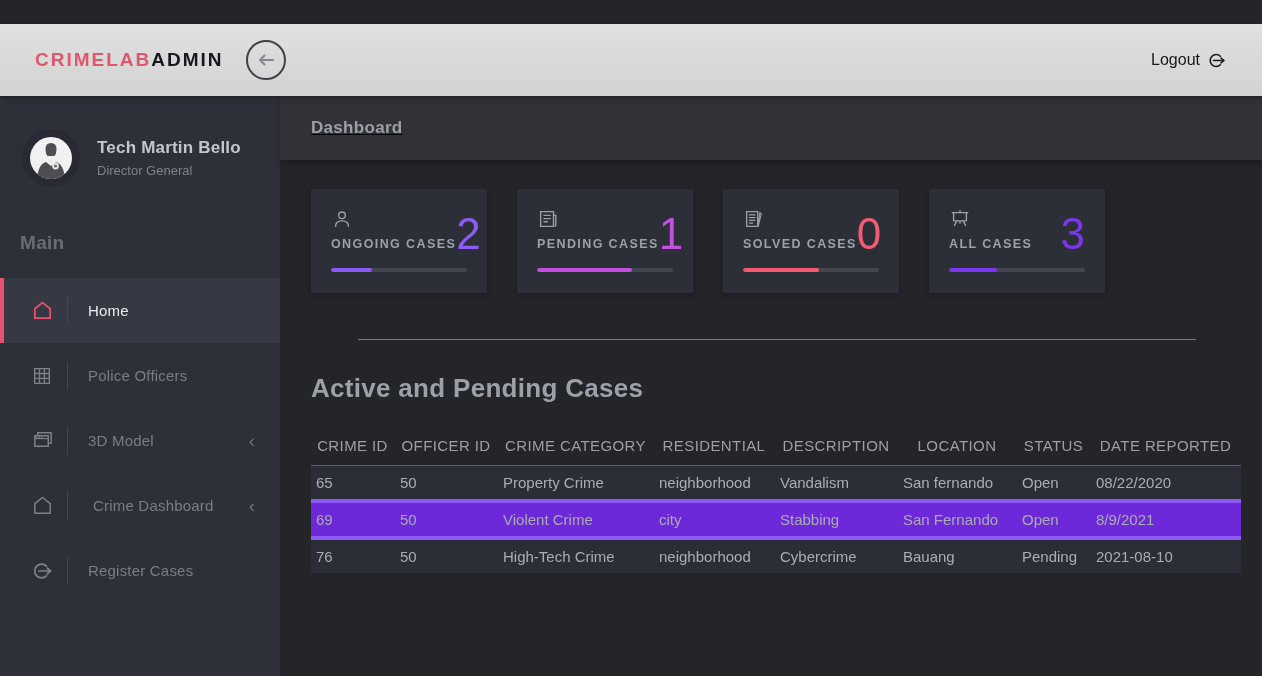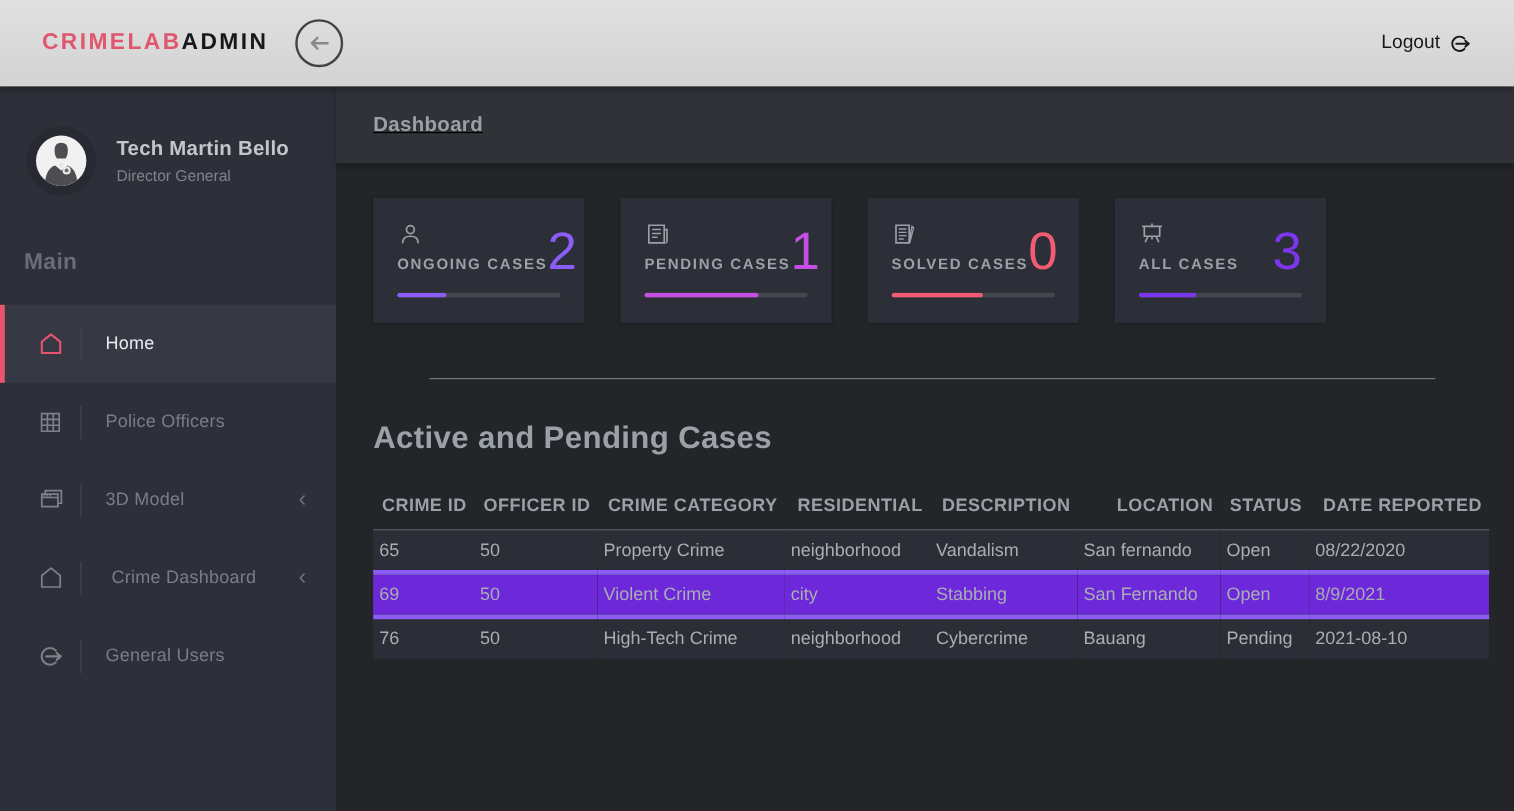--- a/index.html
+++ b/index.html
@@ -11,20 +11,21 @@
   .app { width: 1262px; height: 676px; display: flex; flex-direction: column; }
 
   
   .header {
     height: 72px; flex: 0 0 72px;
     background: linear-gradient(#e0e0e0, #d3d3d3);
     display: flex; align-items: center;
     padding: 0 24px 0 35px;
     position: relative; z-index: 5;
     box-shadow: 0 2px 5px rgba(0,0,0,.35);
+    margin-top: 24px;
   }
   .brand { font-size: 19px; font-weight: 800; letter-spacing: 2px; cursor: default; }
   .brand .primary { color: #e0566e; }
   .brand .secondary { color: #17181c; }
   .back-btn {
     width: 40px; height: 40px; margin-left: 22px;
     border-radius: 50%; border: 2px solid #414147;
     background: transparent; display: flex; align-items: center; justify-content: center;
     cursor: pointer;
   }
@@ -90,21 +91,21 @@
   .card-value { font-size: 44px; line-height: .8; font-weight: 400; }
   .progress { margin-top: 17px; height: 4px; background: #43464e; border-radius: 2px; overflow: hidden; }
   .progress-fill { height: 100%; border-radius: 2px; }
 
   
   .divider { border: none; border-top: 1px solid #84888e; margin: 46px 0 0 47px; width: 838px; opacity: .85; }
   .section-title { margin-top: 33px; font-size: 26px; font-weight: 800; color: #9aa1a9; letter-spacing: .3px; }
 
   .cases-table { margin-top: 27px; width: 930px; border-collapse: collapse; table-layout: fixed; }
   .cases-table th {
-    text-align: right; font-size: 15px; font-weight: 700; color: #9aa0a7;
+    text-align: center; font-size: 15px; font-weight: 400; color: #9aa0a7;
     letter-spacing: .4px; padding: 6px 6px 11px 5px; white-space: nowrap;
     border-bottom: 1px solid #5a5e66;
   }
   .cases-table td {
     font-size: 15px; color: #a9adb4; padding: 8px 6px 8px 5px; white-space: nowrap;
     overflow: hidden;
   }
   .cases-table tbody tr { background: #2b2e36; border-bottom: 4px solid #8b5cf6; }
   .cases-table tbody tr:nth-child(2) { background: #6d28d9; }
   .cases-table tbody tr:last-child { border-bottom: none; }
@@ -215,21 +216,21 @@
         </div>
 
         <div class="nav-item">
           <span class="nav-icon">
             <svg width="22" height="22" viewBox="0 0 19 19">
                 <path d="M13.4 5.2 A6 6 0 1 0 13.4 13.8" stroke="#7d828a" stroke-width="1.5" fill="none" stroke-linecap="round"></path>
                 <path d="M6.5 9.5 H17 M14 7 L17 9.5 L14 12" stroke="#7d828a" stroke-width="1.5" fill="none" stroke-linecap="round" stroke-linejoin="round"></path>
               </svg>
           </span>
           <span class="nav-sep"></span>
-          <span class="nav-label">General Users</span>
+          <span class="nav-label">Register Cases</span>
         </div>
 
       </div>
     </div>
 
     <div class="main">
       <div class="topbar">
         <h1>Dashboard</h1>
       </div>
 

